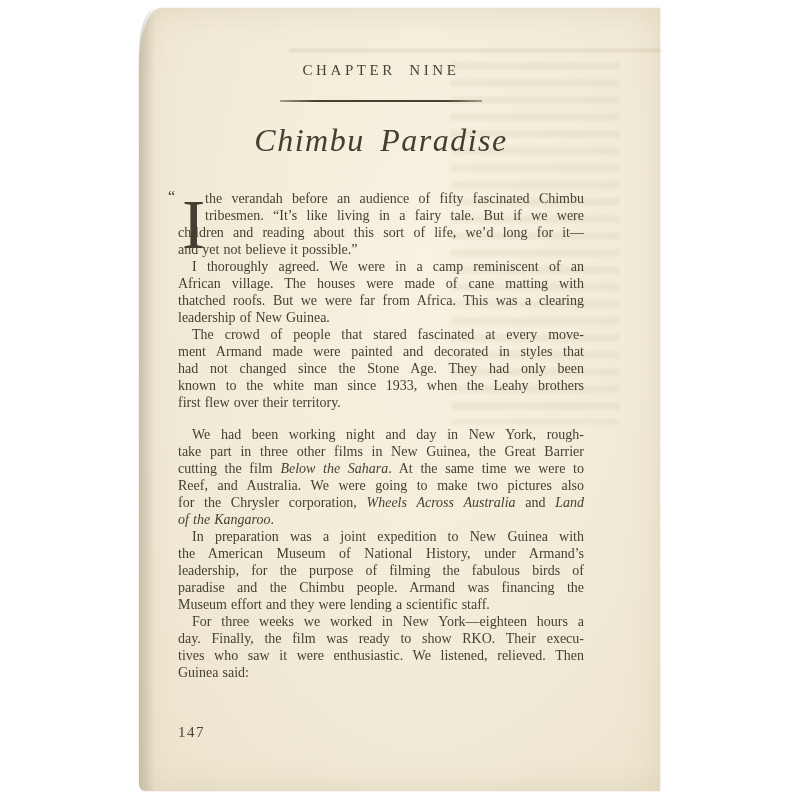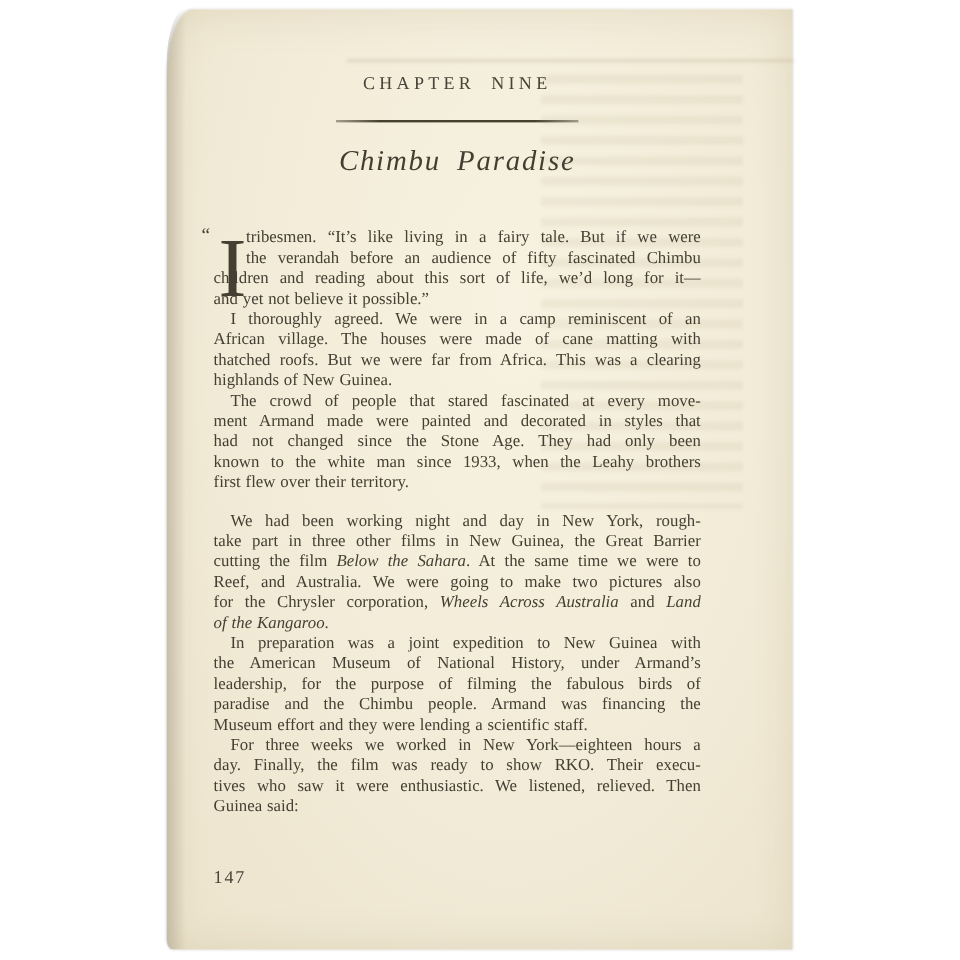--- a/index.html
+++ b/index.html
@@ -36,21 +36,21 @@
     position:absolute;top:54px;left:39px;width:406px;text-align:center;
     font-size:15px;letter-spacing:3.6px;color:#4942366;color:#4a4337;
     word-spacing:6px;
   }
   .rule{
     position:absolute;top:92px;left:141px;width:202px;height:2px;
     background:linear-gradient(90deg, rgba(70,62,46,0.45), #46402f 18%, #46402f 82%, rgba(70,62,46,0.45));
   }
   .title{
     position:absolute;top:114px;left:39px;width:406px;text-align:center;
-    font-style:italic;font-size:24px;letter-spacing:1.5px;color:#443d31;
+    font-style:italic;font-size:32px;letter-spacing:1.5px;color:#443d31;
     word-spacing:6px;
   }
   .body-block{
     position:absolute;top:182px;left:39px;width:406px;
     font-size:14px;color:#453f33;
   }
   .para{position:relative;}
   .para.space{margin-top:15px;}
   .line{
     height:17px;line-height:17px;text-align:justify;overflow:hidden;
@@ -87,30 +87,30 @@
   <div class="chapter-heading">CHAPTER NINE</div>
 
   <div class="rule"></div>
 
   <div class="title">Chimbu Paradise</div>
 
   <div class="body-block" id="body-block">
       <div class="para">
         <span class="open-quote">“</span>
         <span class="dropcap">I</span>
+        <div class="line dcpad"><span>the verandah before an audience of fifty fascinated Chimbu</span></div>
         <div class="line dcpad"><span>tribesmen. “It’s like living in a fairy tale. But if we were</span></div>
-        <div class="line dcpad"><span>the verandah before an audience of fifty fascinated Chimbu</span></div>
         <div class="line"><span>children and reading about this sort of life, we’d long for it—</span></div>
         <div class="line last"><span>and yet not believe it possible.”</span></div>
       </div>
       <div class="para">
         <div class="line fl-indent"><span>I thoroughly agreed. We were in a camp reminiscent of an</span></div>
         <div class="line"><span>African village. The houses were made of cane matting with</span></div>
         <div class="line"><span>thatched roofs. But we were far from Africa. This was a clearing</span></div>
-        <div class="line last"><span>highlands of New Guinea.</span></div>
+        <div class="line last"><span>leadership of New Guinea.</span></div>
       </div>
       <div class="para">
         <div class="line fl-indent"><span>The crowd of people that stared fascinated at every move-</span></div>
         <div class="line"><span>ment Armand made were painted and decorated in styles that</span></div>
         <div class="line"><span>had not changed since the Stone Age. They had only been</span></div>
         <div class="line"><span>known to the white man since 1933, when the Leahy brothers</span></div>
         <div class="line last"><span>first flew over their territory.</span></div>
       </div>
       <div class="para space">
         <div class="line fl-indent"><span>We had been working night and day in New York, rough-</span></div>

